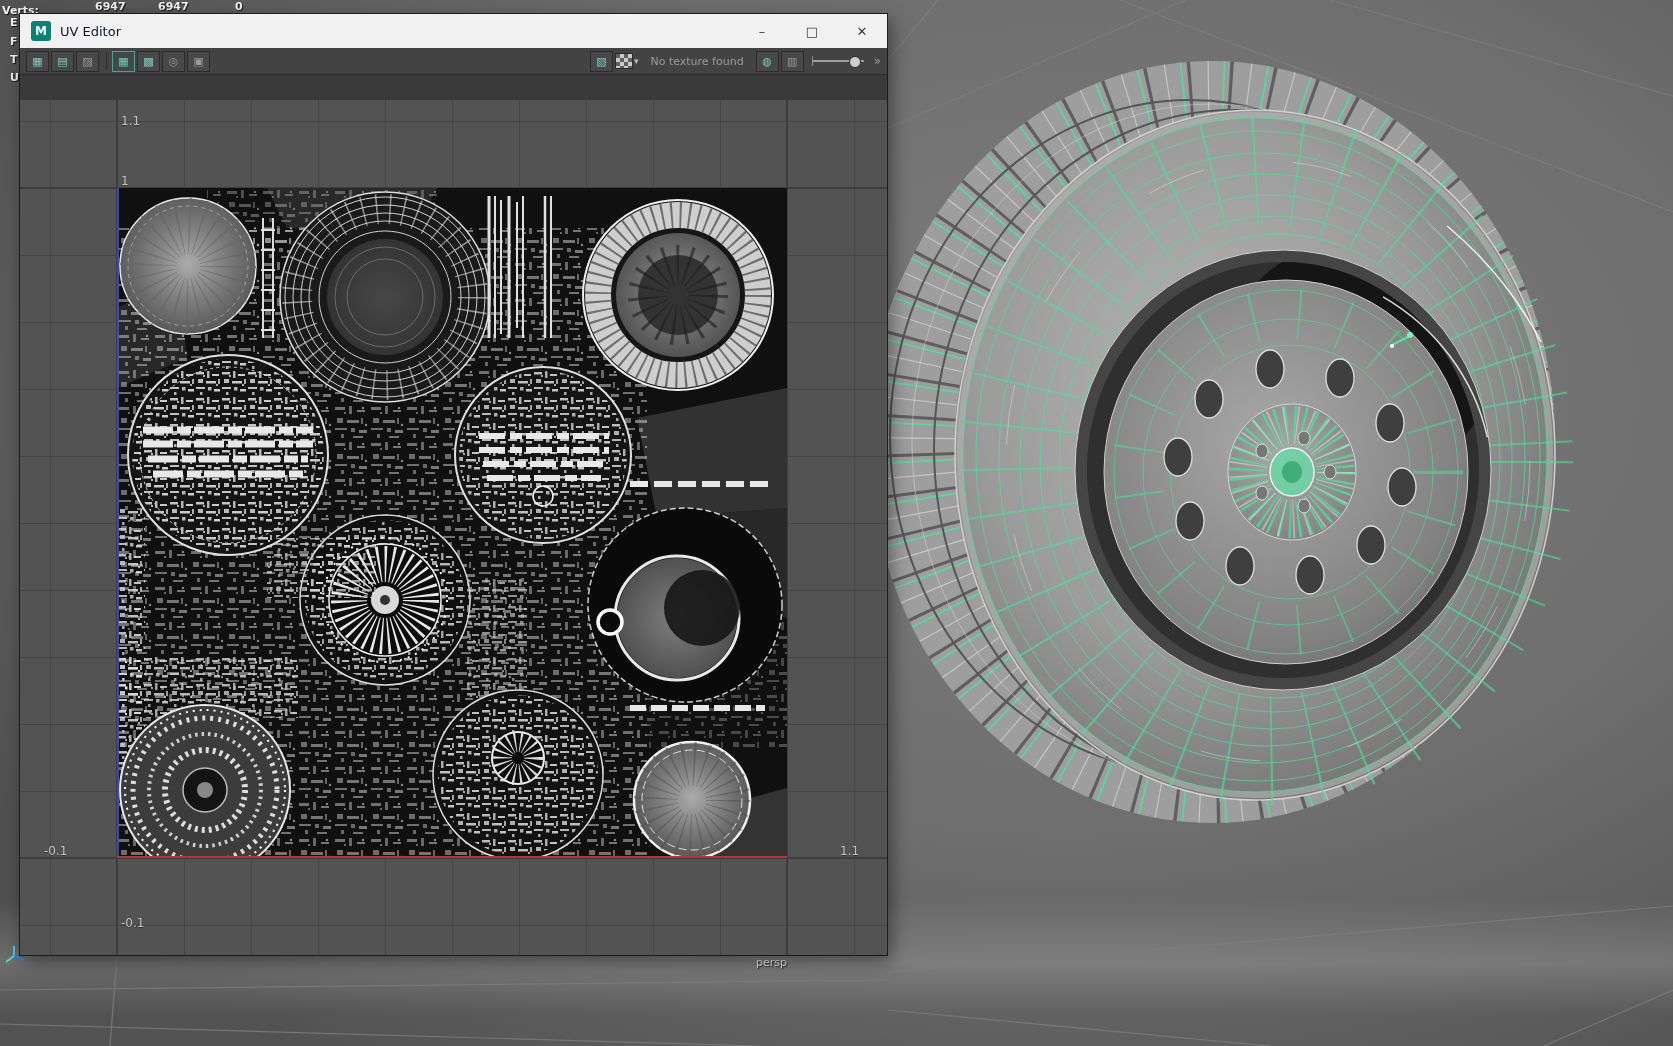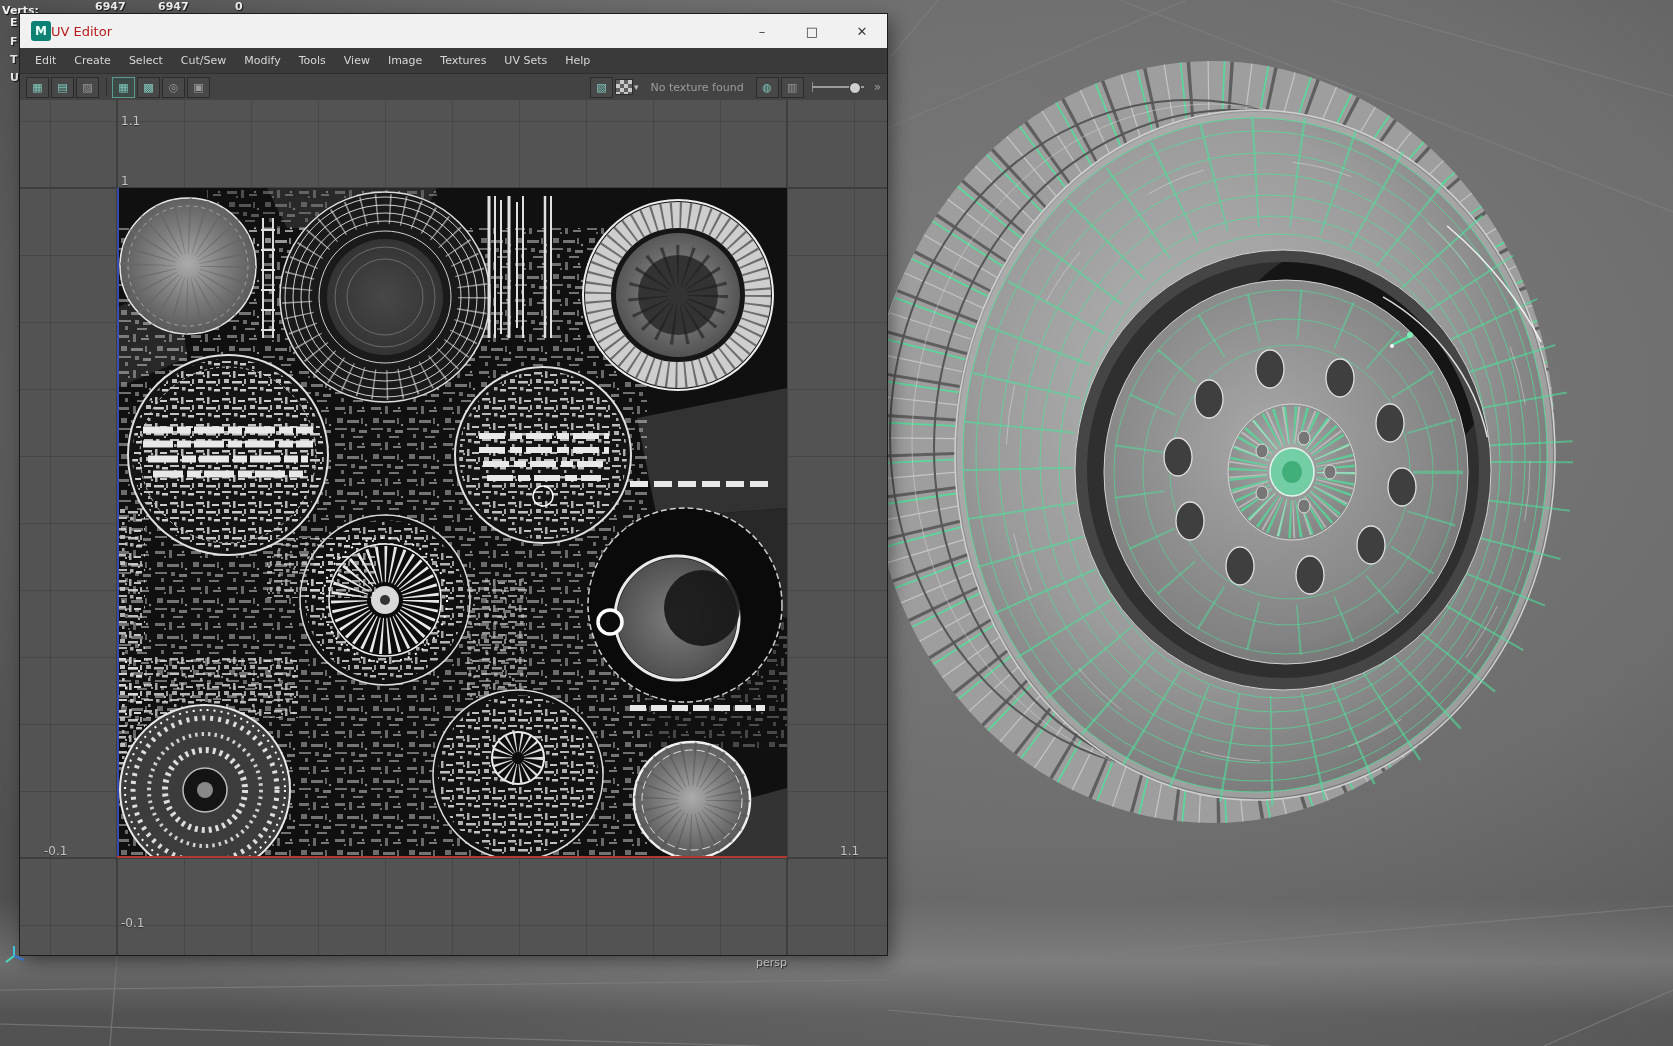--- a/index.html
+++ b/index.html
@@ -31,21 +31,21 @@
   .axis-gizmo{position:absolute;left:4px;top:942px;width:26px;height:26px;}
 
   
   .uv-window{
     position:absolute;left:20px;top:14px;width:867px;height:941px;
     background:#3a3a3a;box-shadow:0 0 0 1px #1c1c1c, 4px 6px 18px rgba(0,0,0,.45);
   }
   .titlebar{height:34px;background:#f1f1f1;display:flex;align-items:center;}
   .app-icon{width:20px;height:20px;margin-left:11px;border-radius:3px;background:#0d8274;
     color:#eafffa;font-size:12px;font-weight:bold;display:flex;align-items:center;justify-content:center;}
-  .win-title{font-size:13px;color:#b91c1c;flex:1;}
+  .win-title{margin-left:9px;font-size:13px;color:#0f172a;flex:1;}
   .win-btn{width:50px;height:34px;display:flex;align-items:center;justify-content:center;
     color:#3c3c3c;font-size:13px;cursor:default;}
   .menubar{height:25px;background:#3a3a3a;display:flex;align-items:center;border-bottom:1px solid #2f2f2f;}
   .menu-item{padding:0 9px;font-size:11px;color:#d6d6d6;line-height:25px;}
   .menu-item:first-child{margin-left:6px;}
   .toolbar{height:26px;background:#434343;display:flex;align-items:center;padding-left:6px;
     border-bottom:1px solid #2a2a2a;}
   .tbtn{width:21px;height:19px;margin-right:2px;background:#484848;border:1px solid #2b2b2b;
     display:flex;align-items:center;justify-content:center;font-size:11px;line-height:1;}
   .tbtn.teal{color:#7fc8bd;}
@@ -225,33 +225,20 @@
 <div class="uv-window">
 
   <div class="titlebar">
     <div class="app-icon">M</div>
     <div class="win-title">UV Editor</div>
     <div class="win-btn">–</div>
     <div class="win-btn">□</div>
     <div class="win-btn">✕</div>
   </div>
 
-  <div class="menubar">
-    <span class="menu-item">Edit</span>
-    <span class="menu-item">Create</span>
-    <span class="menu-item">Select</span>
-    <span class="menu-item">Cut/Sew</span>
-    <span class="menu-item">Modify</span>
-    <span class="menu-item">Tools</span>
-    <span class="menu-item">View</span>
-    <span class="menu-item">Image</span>
-    <span class="menu-item">Textures</span>
-    <span class="menu-item">UV Sets</span>
-    <span class="menu-item">Help</span>
-  </div>
 
   <div class="toolbar">
     <div class="tbtn teal">
         <span>▦</span>
       </div>
     <div class="tbtn teal">
         <span>▤</span>
       </div>
     <div class="tbtn gray">
         <span>▨</span>

